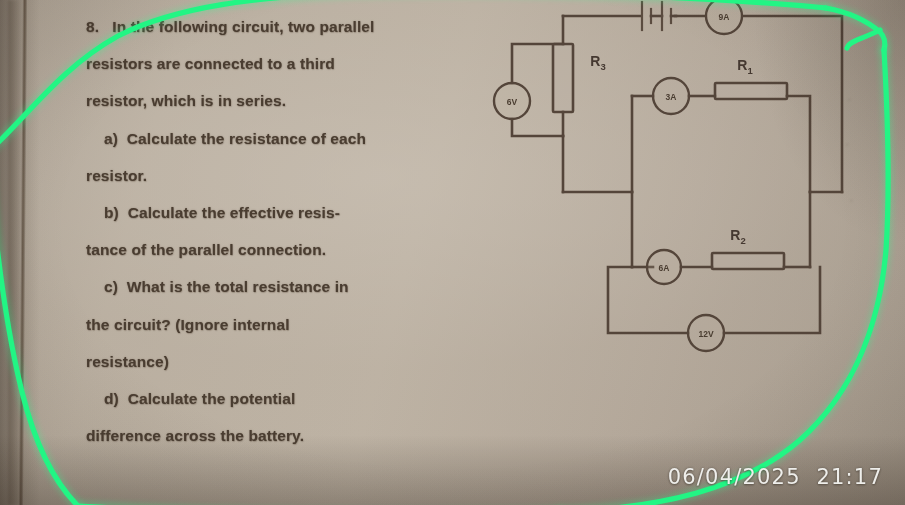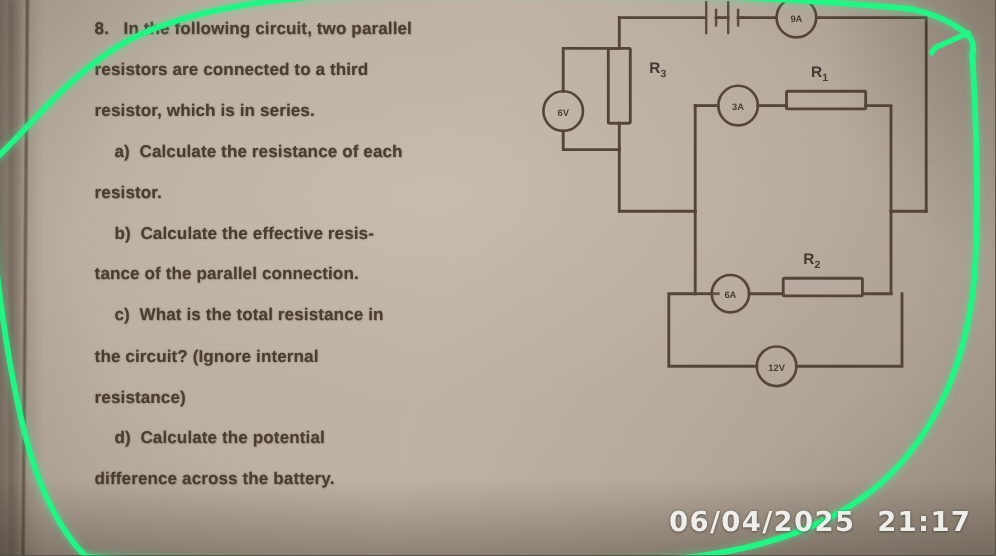--- a/index.html
+++ b/index.html
@@ -162,23 +162,23 @@
     filter: blur(3px);
   }
 
   
   .timestamp {
     position: absolute;
     right: 22px;
     bottom: 16px;
     color: #f2f2ef;
     font-family: "DejaVu Sans", sans-serif;
-    font-size: 25px;
+    font-size: 21px;
     letter-spacing: 1.2px;
-    font-weight: bold;
+    font-weight: normal;
     text-shadow: 0 0 3px rgba(0,0,0,0.30), 0 1px 2px rgba(60,50,40,0.45);
     white-space: pre;
     opacity: 0.97;
   }
 </style>
 </head>
 <body>
 
 <div id="page">
 

